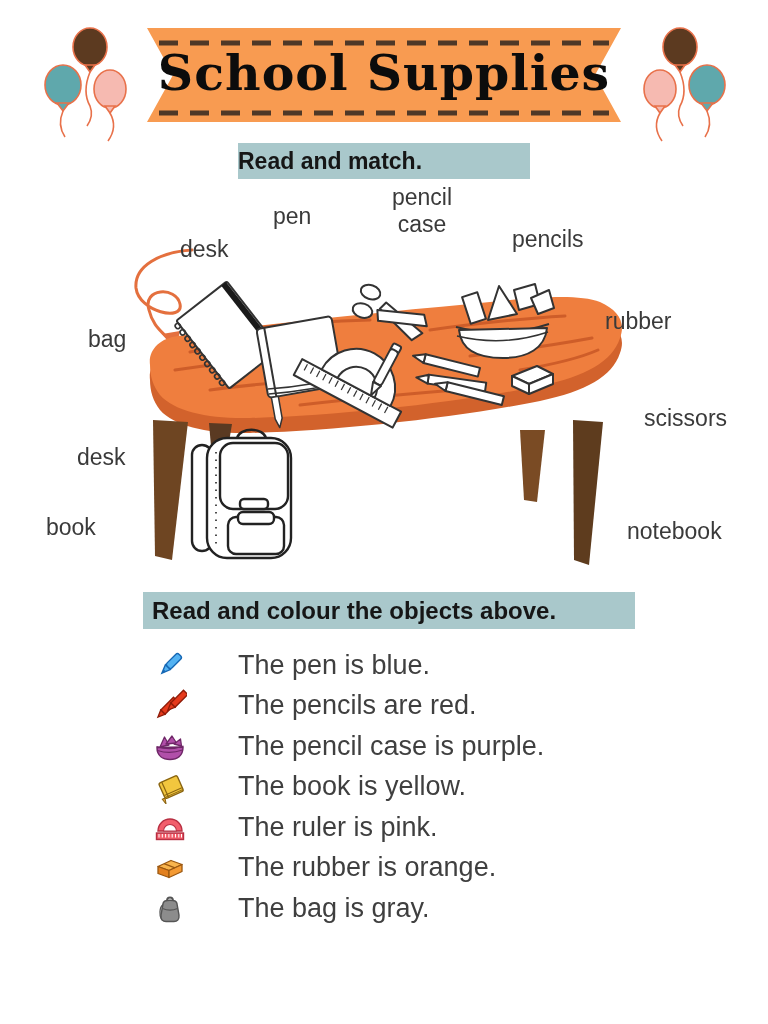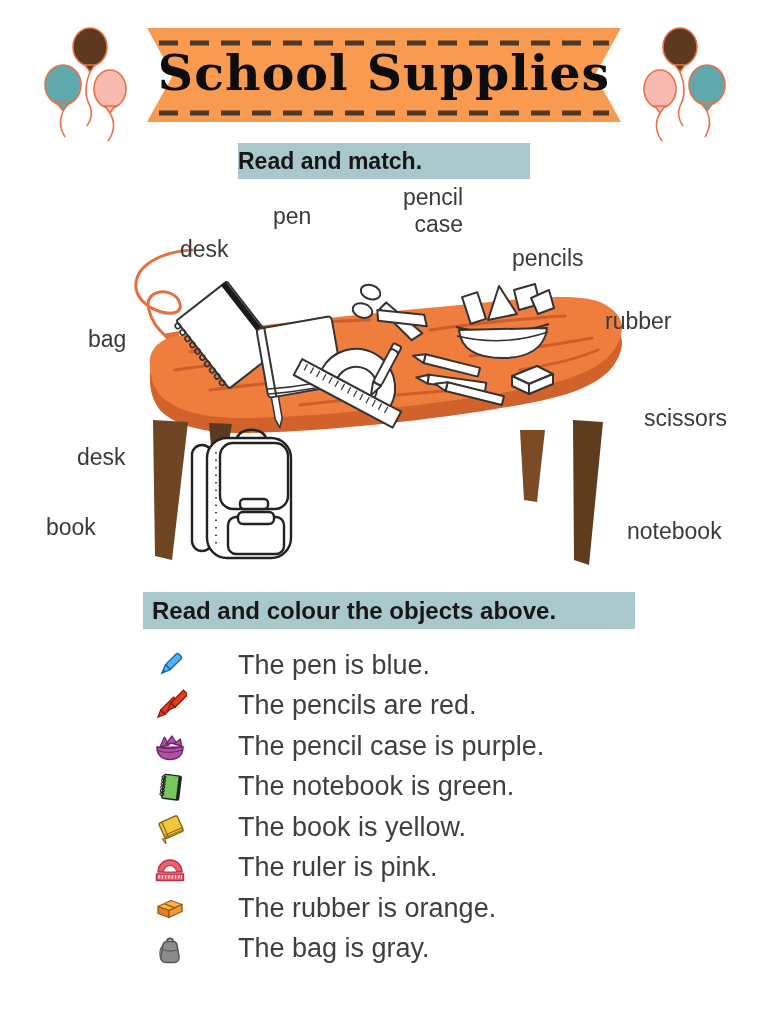--- a/index.html
+++ b/index.html
@@ -12,22 +12,22 @@
          letter-spacing:1px;color:#0c0c0c;}
   
   .bar{background:#a9c8cb;display:flex;align-items:center;
        color:#161616;font-weight:700;}
   #bar1{left:238px;top:143px;width:292px;height:36px;font-size:23px;}
   #bar2{left:143px;top:592px;width:483px;height:37px;font-size:24px;padding-left:9px;}
   
   .lbl{font-size:23px;font-weight:500;color:#3a3a3a;white-space:nowrap;}
   #lbl-desk{left:180px;top:236px;text-align:right;}
   #lbl-pen{left:273px;top:203px;}
-  #lbl-pencilcase{left:381px;top:184px;width:82px;text-align:right;white-space:normal;line-height:27px;}
-  #lbl-pencils{left:512px;top:226px;margin-top:19px;}
+  #lbl-pencilcase{left:381px;top:184px;width:82px;text-align:center;white-space:normal;line-height:27px;}
+  #lbl-pencils{left:512px;top:226px;}
   #lbl-rubber{left:605px;top:308px;}
   #lbl-bag{left:88px;top:326px;}
   #lbl-scissors{left:644px;top:405px;}
   #lbl-ruler{left:77px;top:444px;}
   #lbl-book{left:46px;top:514px;}
   #lbl-notebook{left:627px;top:518px;}
   
   #rows{left:148px;top:645px;width:560px;}
   .row{display:flex;align-items:center;height:40.5px;}
   .icon-cell{width:44px;display:flex;align-items:center;justify-content:center;flex:0 0 44px;}
@@ -263,39 +263,20 @@
             <polygon points="21,15 27.5,10 28.5,17"></polygon>
             <path d="M4,18.5 C4,27 10,30.5 17,30.5 C24,30.5 30,27 30,18 Z" stroke-width="1.5"></path>
             <path d="M3.5,17.5 Q17,22 30.5,17" fill="none"></path>
             <path d="M4.5,21.5 Q17,25.5 29.5,21" fill="none" stroke-width="1.1"></path>
           </g>
         </svg>
       </span>
       <span class="sentence">The pencil case is purple.</span>
     </div>
 
-    <div class="row">
-      <span class="icon-cell">
-        <svg width="34" height="34" viewBox="0 0 34 34">
-            <g transform="rotate(7 17 17)">
-          <rect x="10" y="5" width="17" height="24" rx="1.5" fill="#76C75B" stroke="#222" stroke-width="1.4"></rect>
-          <rect x="24.3" y="5" width="2.7" height="24" fill="#222"></rect>
-          <g fill="none" stroke="#222" stroke-width="1.1">
-            <ellipse cx="9.8" cy="8" rx="2" ry="1.4"></ellipse>
-                <ellipse cx="9.8" cy="11.4" rx="2" ry="1.4"></ellipse>
-            <ellipse cx="9.8" cy="14.8" rx="2" ry="1.4"></ellipse>
-                <ellipse cx="9.8" cy="18.2" rx="2" ry="1.4"></ellipse>
-            <ellipse cx="9.8" cy="21.6" rx="2" ry="1.4"></ellipse>
-                <ellipse cx="9.8" cy="25" rx="2" ry="1.4"></ellipse>
-          </g>
-            </g>
-          </svg>
-      </span>
-      <span class="sentence">The notebook is green.</span>
-    </div>
 
     <div class="row">
       <span class="icon-cell">
         <svg width="34" height="34" viewBox="0 0 34 34">
             <g transform="rotate(-24 17 17)">
           <rect x="8" y="9" width="20" height="17" rx="2" fill="#F2C63E" stroke="#8A6511" stroke-width="1.4"></rect>
           <line x1="11.5" y1="9" x2="11.5" y2="26" stroke="#8A6511" stroke-width="1.2"></line>
           <path d="M8.5,22.5 L27.5,22.5 M8.5,24.5 L27.5,24.5" stroke="#8A6511" stroke-width="0.9"></path>
           <polygon points="5,25 8,25 6.5,31" fill="#E8A33D" stroke="#8A6511" stroke-width="1"></polygon>
             </g>

